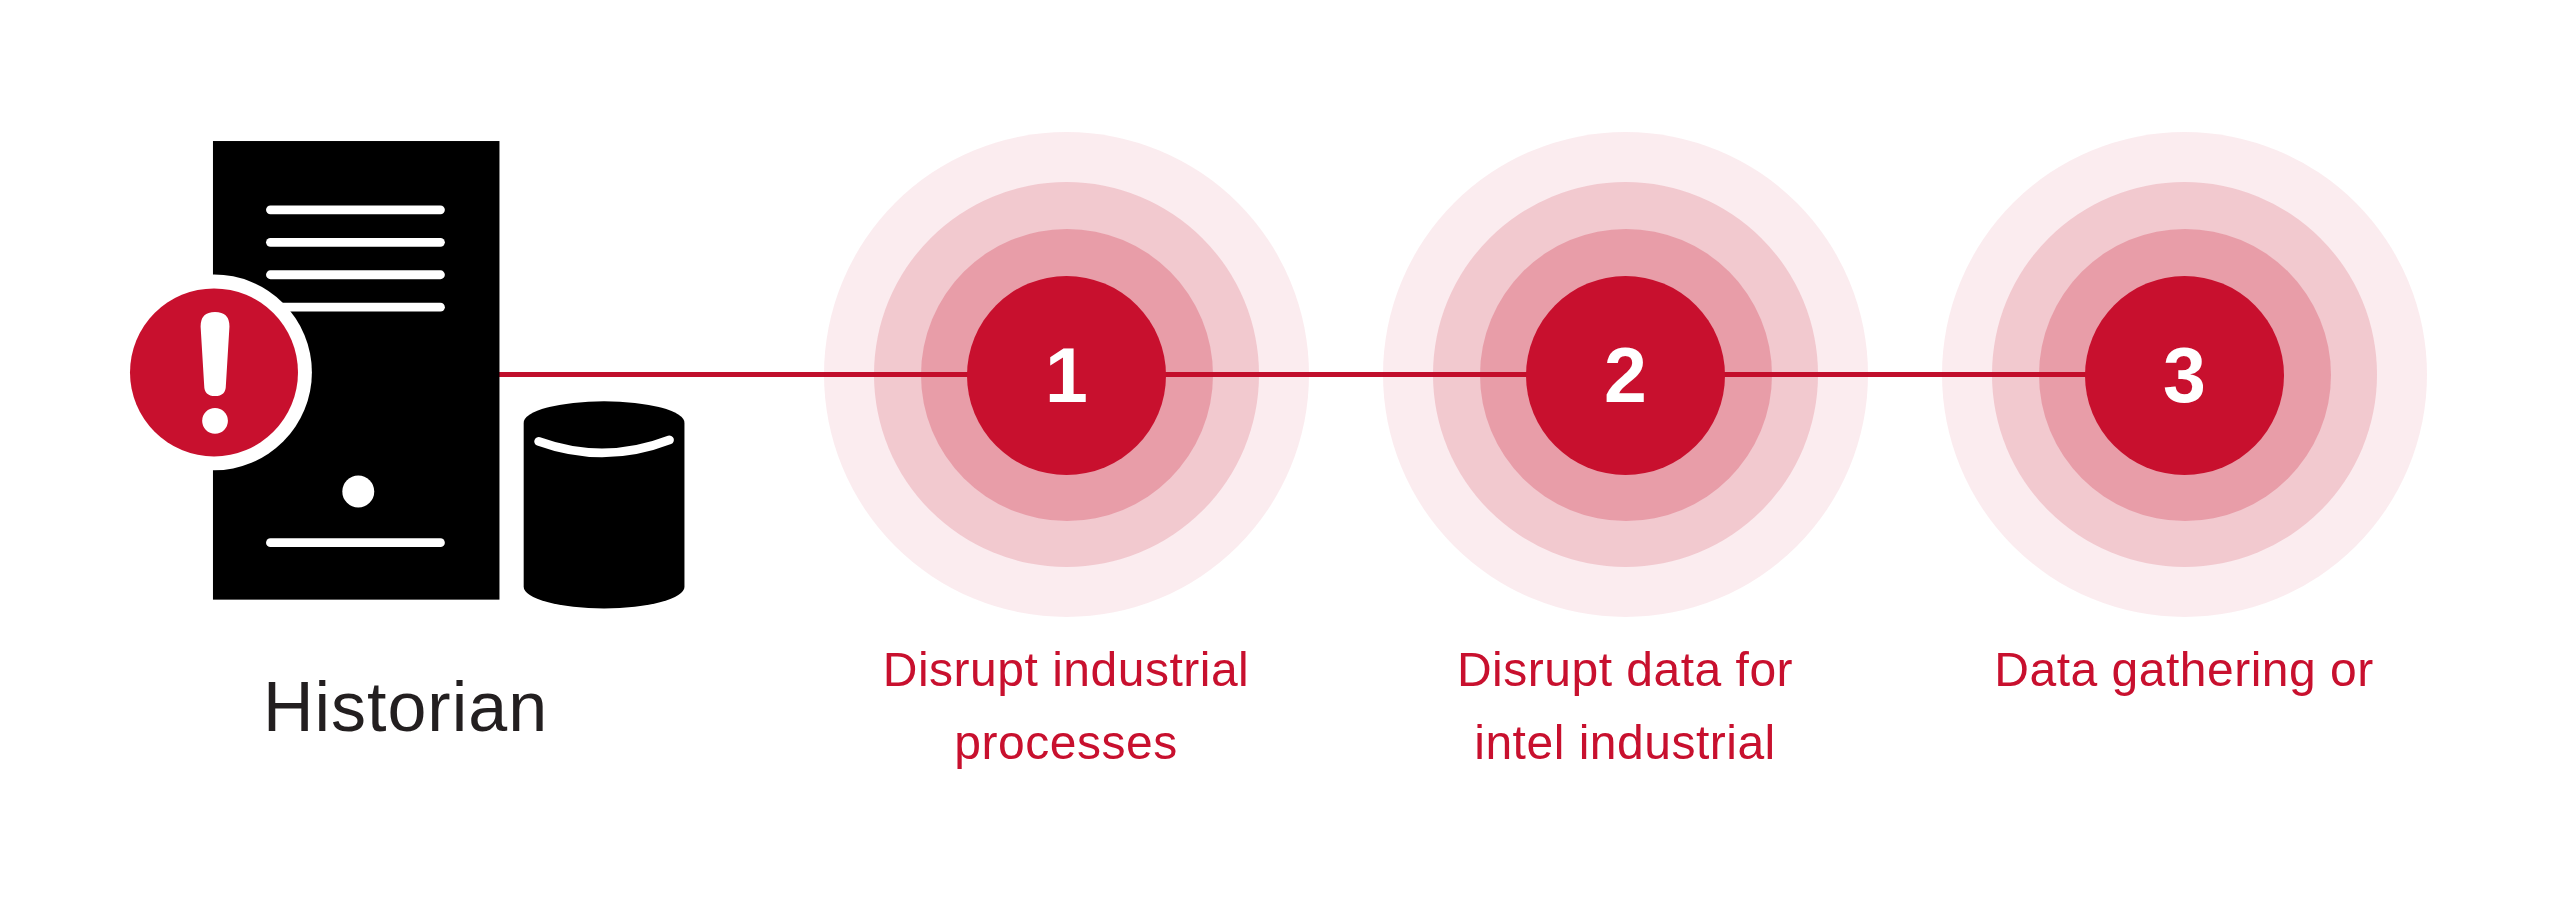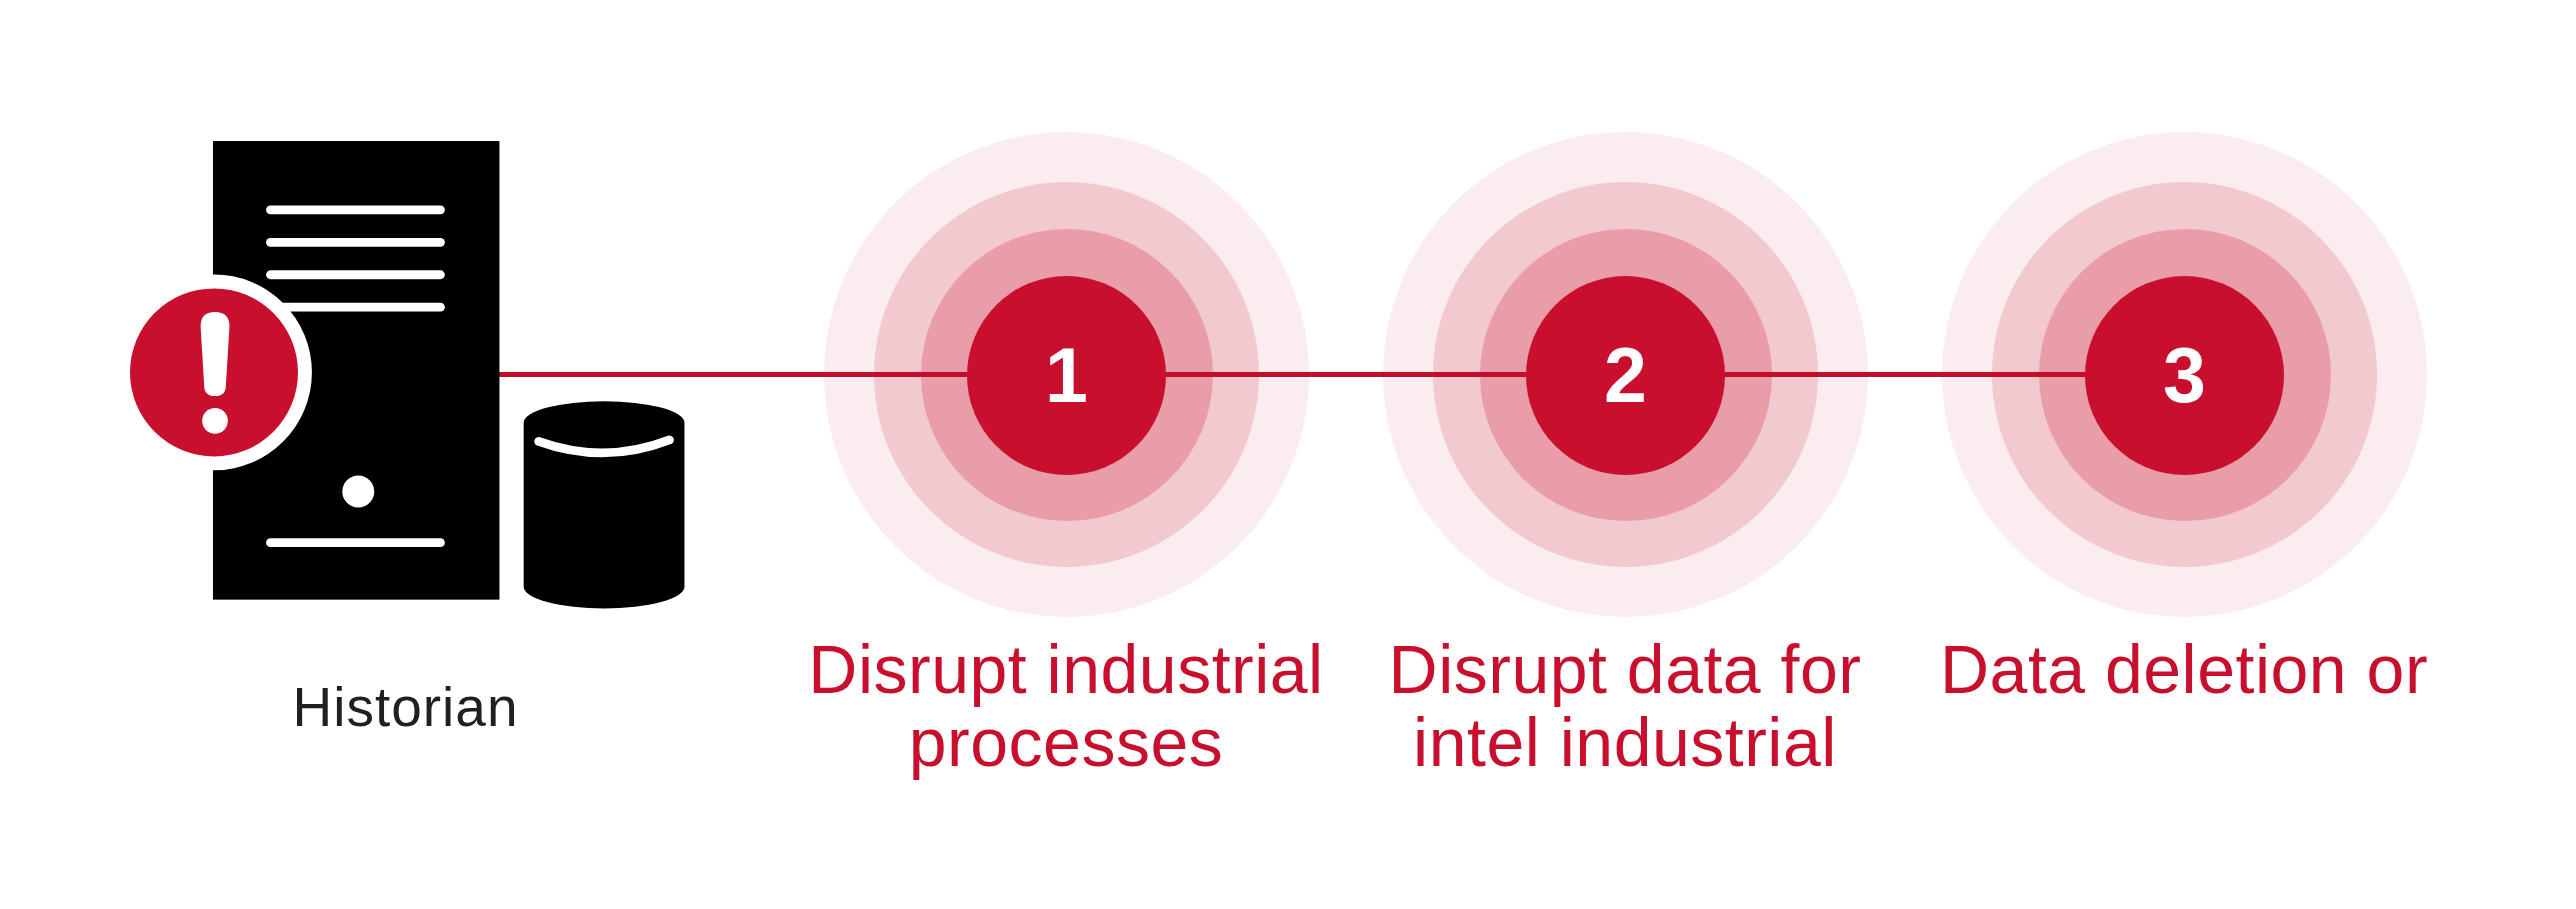--- a/index.html
+++ b/index.html
@@ -6,36 +6,36 @@
   .canvas{
     position:relative;width:2577px;height:910px;background:#ffffff;
     font-family:"Liberation Sans",sans-serif;overflow:hidden;
   }
   
   .connector{position:absolute;left:499px;top:372px;width:1685px;height:5.2px;background:#c00f2c;}
   
   .historian-svg{position:absolute;left:113px;top:141px;width:573px;height:470px;}
   .historian-caption{
     position:absolute;left:251px;top:676px;width:309px;
-    text-align:center;font-size:55px;line-height:62px;font-weight:400;
+    text-align:center;font-size:70px;line-height:62px;font-weight:400;
     letter-spacing:1px;color:#231f20;white-space:nowrap;
   }
   
   .ring{position:absolute;border-radius:50%;}
   .ring.outer{width:485px;height:485px;top:132px;background:rgba(200,16,46,0.08);}
   .ring.mid  {width:385px;height:385px;top:182px;background:rgba(200,16,46,0.16);}
   .ring.inner{width:292px;height:292px;top:229px;background:rgba(200,16,46,0.24);}
   .node{
     position:absolute;width:199px;height:199px;top:276px;border-radius:50%;
     background:#c8102e;display:flex;align-items:center;justify-content:center;
   }
   .node .num{color:#ffffff;font-size:77px;font-weight:700;line-height:1;}
   .step-label{
     position:absolute;top:633px;width:618px;text-align:center;
-    color:#c8102e;font-size:68px;line-height:73px;font-weight:400;letter-spacing:0.5px;
+    color:#c8102e;font-size:48px;line-height:73px;font-weight:400;letter-spacing:0.5px;
   }
   .step-label div{white-space:nowrap;}
 </style>
 </head>
 <body>
 
 <div class="canvas">
 
   <div class="connector"></div>
 
@@ -89,18 +89,18 @@
   </section>
 
   <section>
     <div class="ring outer" style="left:1942px"></div>
     <div class="ring mid" style="left:1992px"></div>
     <div class="ring inner" style="left:2039px"></div>
     <div class="node" style="left:2085px">
       <span class="num">3</span>
     </div>
     <div class="step-label" style="left:1875px">
-      <div>Data deletion or</div>
+      <div>Data gathering or</div>
     </div>
   </section>
 
 </div>
 
 
 </body></html>

